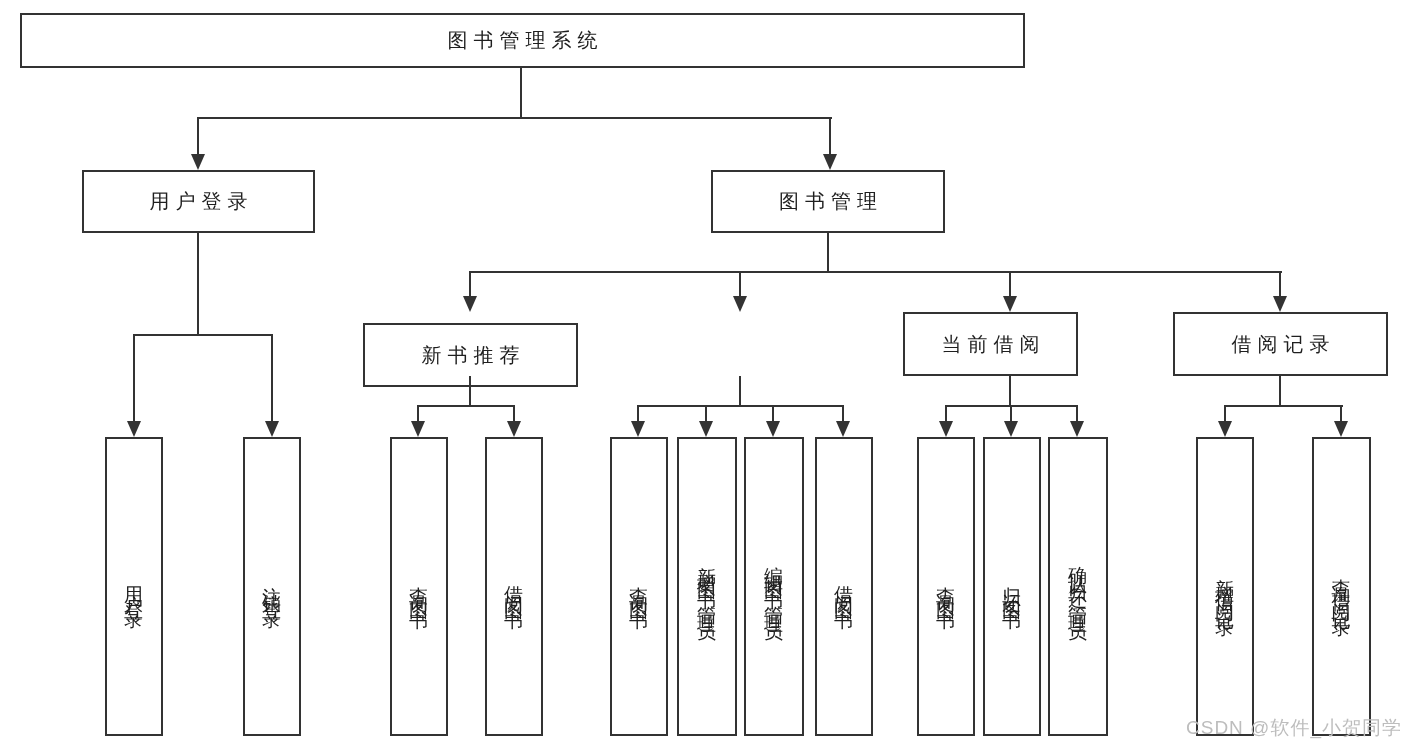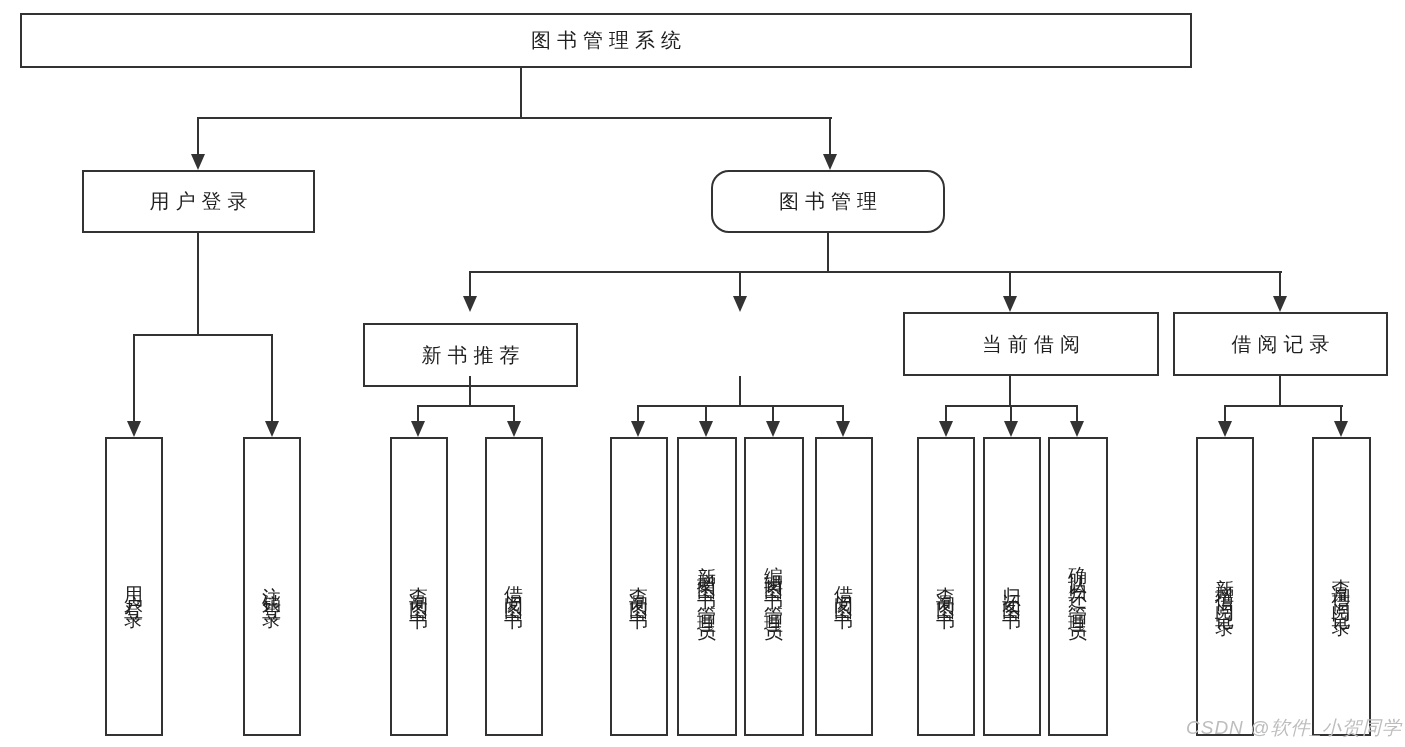--- a/index.html
+++ b/index.html
@@ -59,60 +59,59 @@
   }
   .watermark{
     position:absolute;
     left:1186px;
     top:715px;
     font-size:19px;
     color:#bdbdbd;
     letter-spacing:1px;
     white-space:nowrap;
     z-index:5;
-    font-style:italic;
   }
 </style>
 </head>
 <body>
 
 <div id="diagram">
 
-  <div class="box node" style="left:20px;top:13px;width:1172px;height:55px;justify-content:center;">
+  <div class="box node" style="left:20px;top:13px;width:1005px;height:55px;justify-content:center;">
     <span>图书管理系统</span>
   </div>
 
   <div class="vline" style="left:520px;top:68px;width:2px;height:50px;"></div>
   <div class="hline" style="left:197px;top:117px;width:635px;height:2px;"></div>
   <div class="drop" style="left:197px;top:117px;height:37px;"></div>
   <div class="drop" style="left:829px;top:117px;height:37px;"></div>
 
   <div class="box node" style="left:82px;top:170px;width:233px;height:63px;">
     <span>用户登录</span>
   </div>
-  <div class="box node" style="left:711px;top:170px;width:234px;height:63px;border-radius:18px;">
+  <div class="box node" style="left:711px;top:170px;width:234px;height:63px;">
     <span>图书管理</span>
   </div>
 
   <div class="vline" style="left:197px;top:233px;width:2px;height:103px;"></div>
   <div class="hline" style="left:133px;top:334px;width:140px;height:2px;"></div>
   <div class="drop" style="left:133px;top:334px;height:87px;"></div>
   <div class="drop" style="left:271px;top:334px;height:87px;"></div>
 
   <div class="vline" style="left:827px;top:233px;width:2px;height:40px;"></div>
   <div class="hline" style="left:469px;top:271px;width:813px;height:2px;"></div>
   <div class="drop" style="left:469px;top:271px;height:25px;"></div>
   <div class="drop" style="left:739px;top:271px;height:25px;"></div>
   <div class="drop" style="left:1009px;top:271px;height:25px;"></div>
   <div class="drop" style="left:1279px;top:271px;height:25px;"></div>
 
   <div class="box node" style="left:363px;top:312px;width:215px;height:64px;margin-top:11px;">
     <span>新书推荐</span>
   </div>
-  <div class="box node" style="left:903px;top:312px;width:256px;height:64px;">
+  <div class="box node" style="left:903px;top:312px;width:175px;height:64px;">
     <span>当前借阅</span>
   </div>
   <div class="box node" style="left:1173px;top:312px;width:215px;height:64px;">
     <span>借阅记录</span>
   </div>
 
   <div class="vline" style="left:469px;top:376px;width:2px;height:30px;"></div>
   <div class="hline" style="left:417px;top:405px;width:98px;height:2px;"></div>
   <div class="drop" style="left:417px;top:405px;height:16px;"></div>
   <div class="drop" style="left:513px;top:405px;height:16px;"></div>

